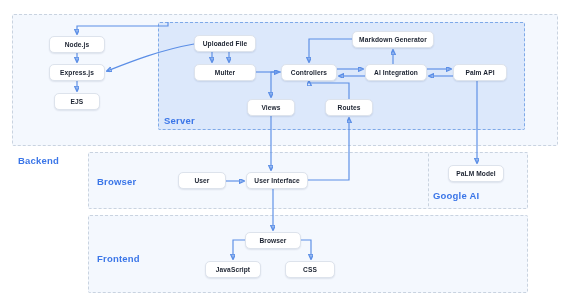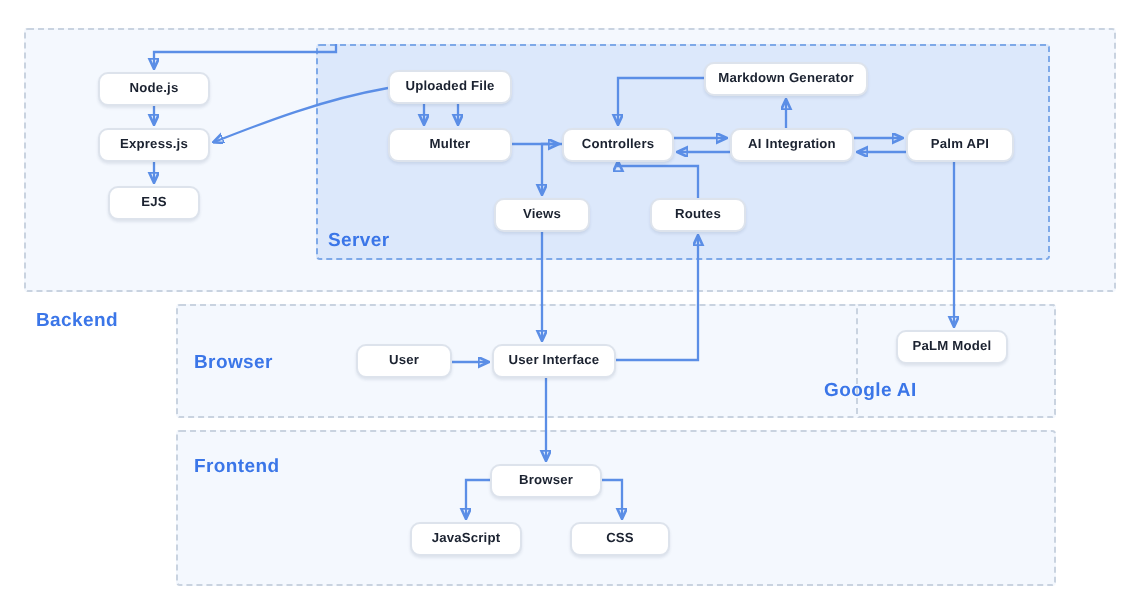--- a/index.html
+++ b/index.html
@@ -78,22 +78,22 @@
 
   <div class="group" id="g-backend" style="left: 12px; top: 14px; width: 546px; height: 132px;"></div>
   <div class="group server" id="g-server" style="left: 158px; top: 22px; width: 367px; height: 108px;"></div>
   <div class="group" id="g-client" style="left: 88px; top: 152px; width: 440px; height: 57px;"></div>
   <div class="group" id="g-frontend" style="left: 88px; top: 215px; width: 440px; height: 78px;"></div>
   <div class="group" id="g-googleai" style="left: 428px; top: 152px; width: 100px; height: 57px;"></div>
 
   <div class="group-label" id="gl-backend" style="left: 18px; top: 127px; margin-top: 28px;">Backend</div>
   <div class="group-label" id="gl-server" style="left: 164px; top: 115px; text-align: right;">Server</div>
   <div class="group-label" id="gl-client" style="left: 97px; top: 176px;">Browser</div>
-  <div class="group-label" id="gl-frontend" style="left: 97px; top: 228px;">Frontend</div>
-  <div class="group-label" id="gl-googleai" style="left: 412px; top: 190px;">Google AI</div>
+  <div class="group-label" id="gl-frontend" style="left: 97px; top: 253px;">Frontend</div>
+  <div class="group-label" id="gl-googleai" style="left: 433px; top: 190px;">Google AI</div>
 
   <svg id="connectors" viewBox="0 0 571 300">
     <defs>
       <marker id="arrowhead" markerWidth="5" markerHeight="5" refX="4.2" refY="2.1" orient="auto" markerUnits="strokeWidth">
         <path d="M 0 0 L 4.6 2.1 L 0 4.2 z" fill="#5b8ee6" stroke="none"></path>
       </marker>
     </defs>
     <g id="connector-paths">
         <path d="M 168 22 L 168 26 L 77 26 L 77 34" marker-end="url(#arrowhead)"></path>
         <path d="M 77 53 L 77 62" marker-end="url(#arrowhead)"></path>

